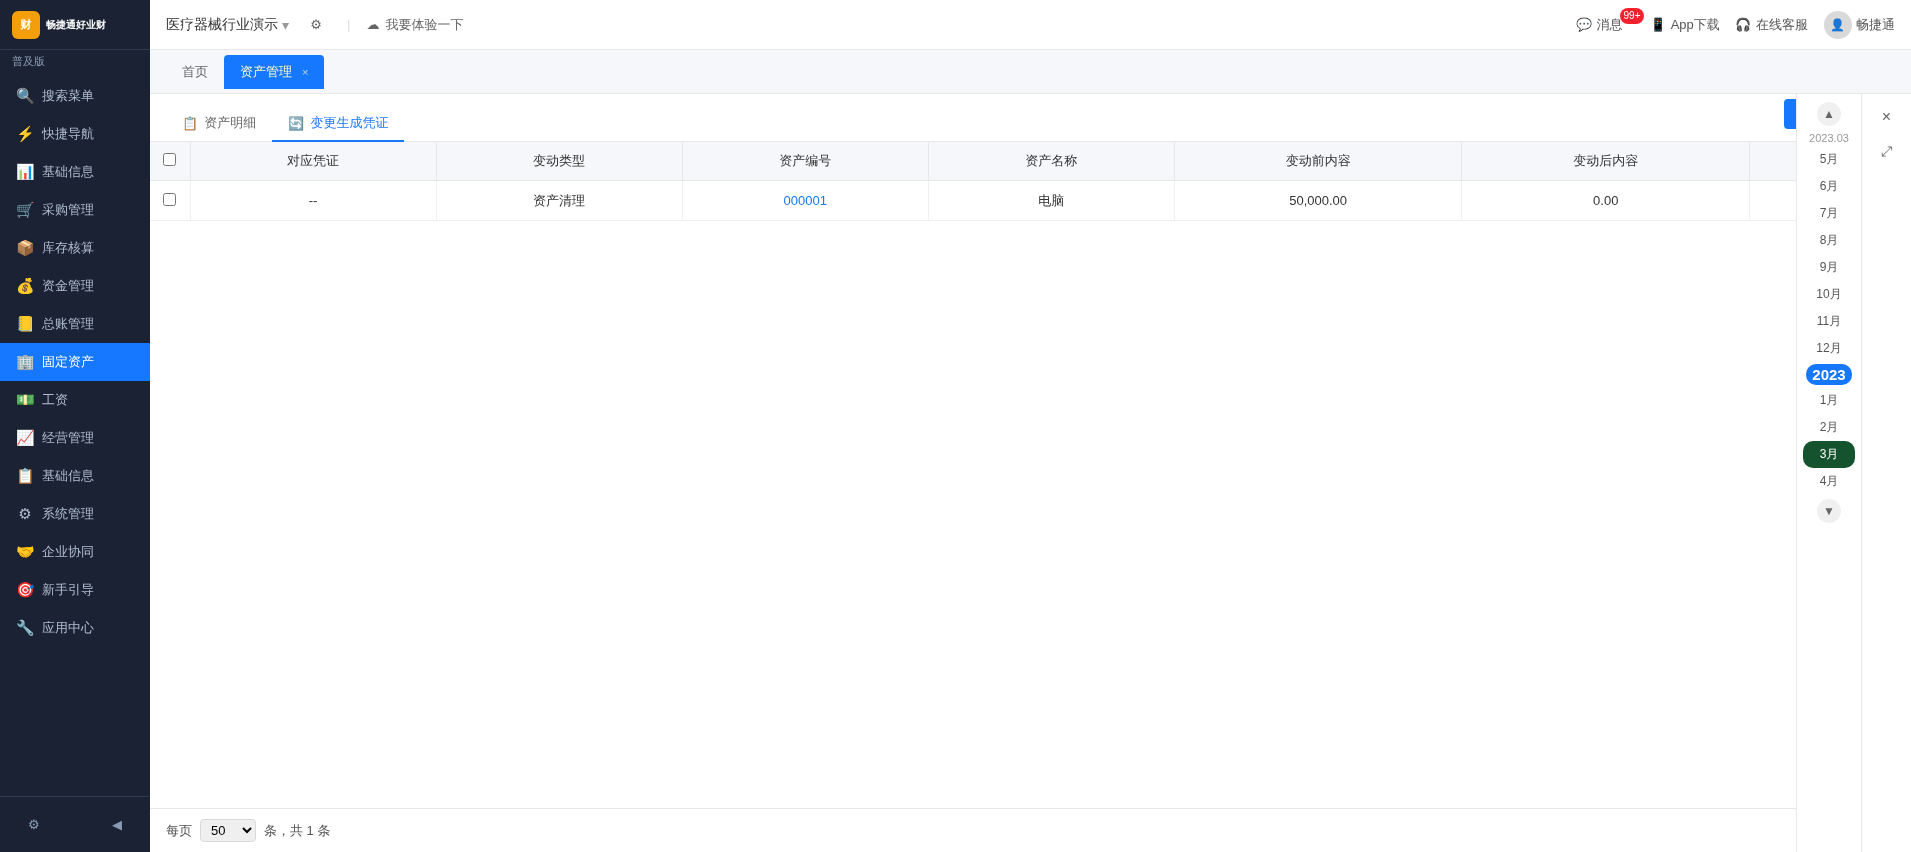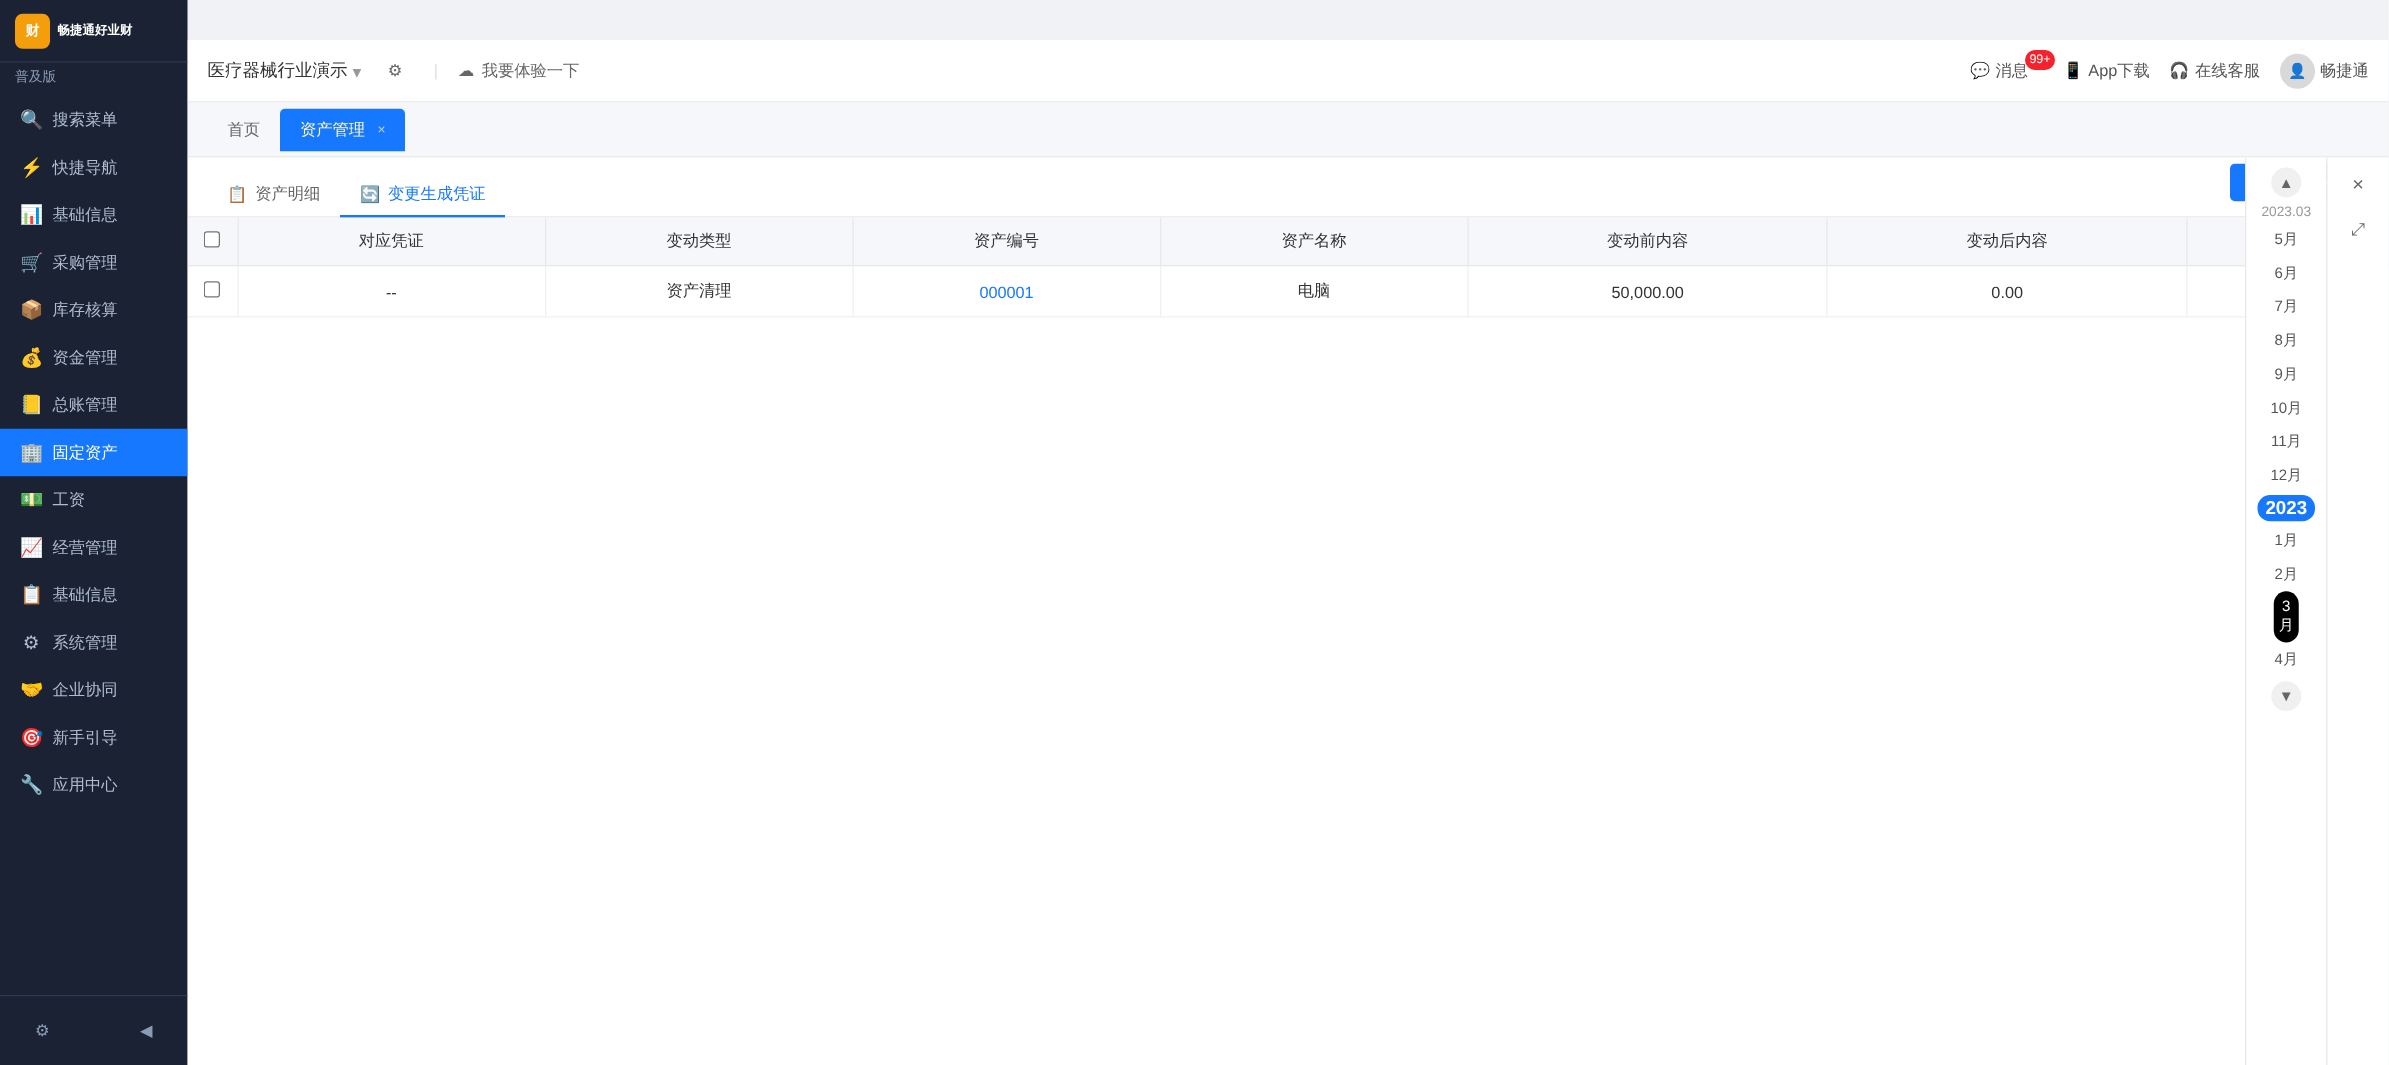--- a/index.html
+++ b/index.html
@@ -76,21 +76,20 @@
 
     
     .topbar {
       background: #fff;
       height: 50px;
       display: flex;
       align-items: center;
       padding: 0 16px;
       border-bottom: 1px solid #e8e8e8;
       gap: 12px;
-      margin-top: 32px;
     }
     .topbar-company {
       display: flex;
       align-items: center;
       gap: 4px;
       font-size: 14px;
       color: #333;
       cursor: pointer;
     }
     .topbar-divider { color: #ddd; margin: 0 4px; }
@@ -304,24 +303,24 @@
     .timeline-month {
       font-size: 12px;
       color: #555;
       padding: 5px 4px;
       cursor: pointer;
       text-align: center;
       width: 100%;
       display: flex; align-items: center; justify-content: center;
     }
     .timeline-month.active {
-      background: #000000;
+      background: #14532d;
       color: #fff;
       border-radius: 10px;
-      width: 20px;
+      width: 52px;
       margin: 0 auto;
     }
     .timeline-nav {
       width: 24px; height: 24px;
       border-radius: 50%;
       background: #f0f0f0;
       display: flex; align-items: center; justify-content: center;
       cursor: pointer; font-size: 12px; color: #666; margin: 4px auto;
     }
     .timeline-year-badge {
@@ -513,20 +512,30 @@
             <td>50,000.00</td>
             <td>0.00</td>
             <td>
               <button class="delete-btn">🗑</button>
             </td>
           </tr>
         </tbody>
       </table>
     </div>
 
+    <div class="pagination">
+      <span>每页</span>
+      <select class="page-select">
+        <option>50</option>
+        <option>10</option>
+        <option>20</option>
+        <option>100</option>
+      </select>
+      <span>条，共 1 条</span>
+    </div>
 
     <div class="timeline-panel">
       <div class="timeline-nav">▲</div>
       <div style="font-size:11px; color:#999; padding: 2px 4px; white-space:nowrap;">2023.03</div>
       <div class="timeline-month">5月</div>
       <div class="timeline-month">6月</div>
       <div class="timeline-month">7月</div>
       <div class="timeline-month">8月</div>
       <div class="timeline-month">9月</div>
       <div class="timeline-month">10月</div>

